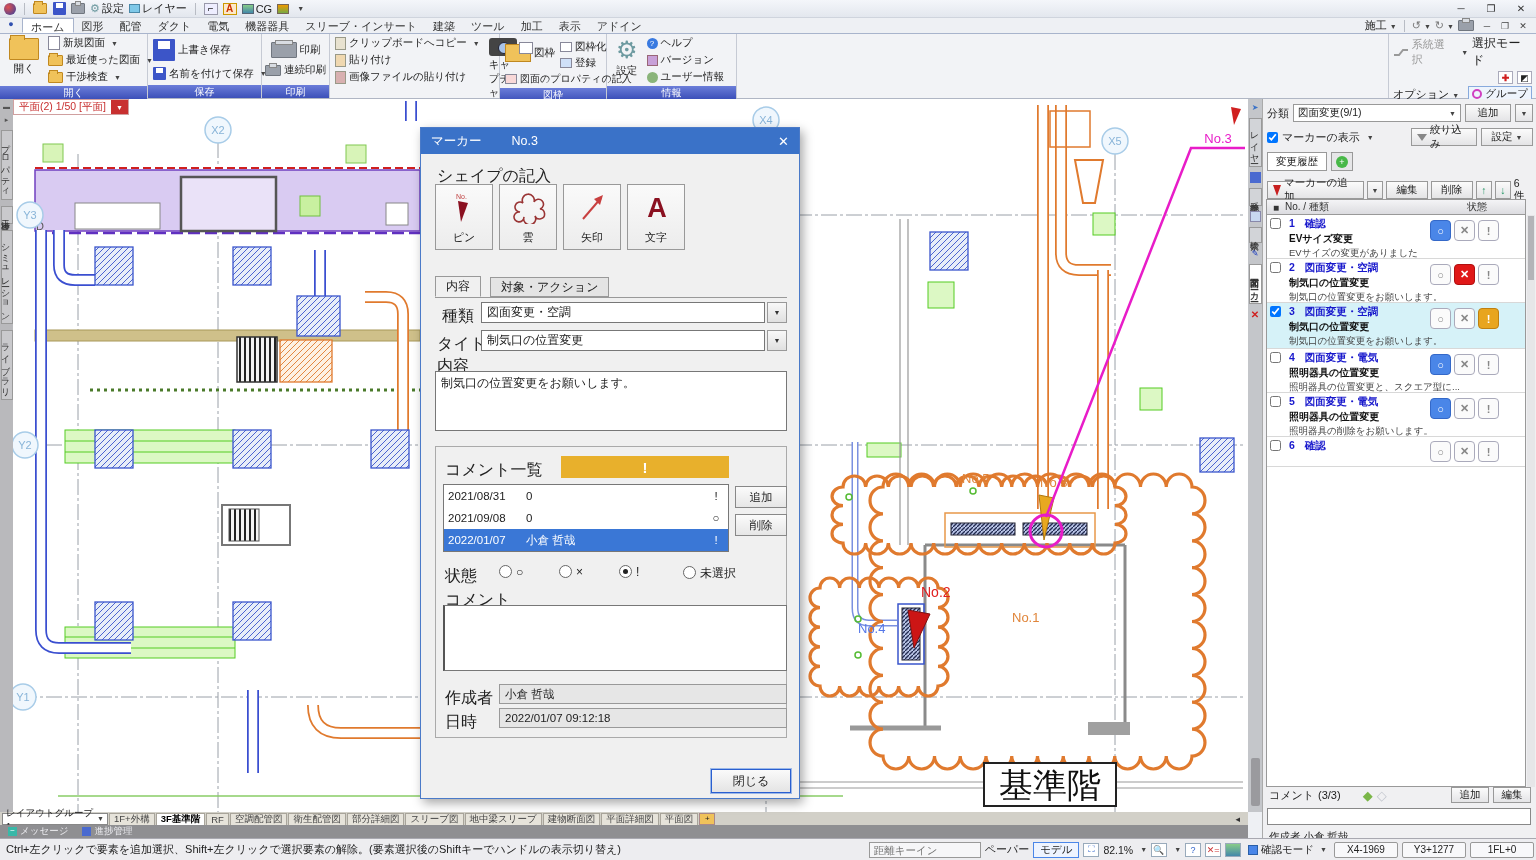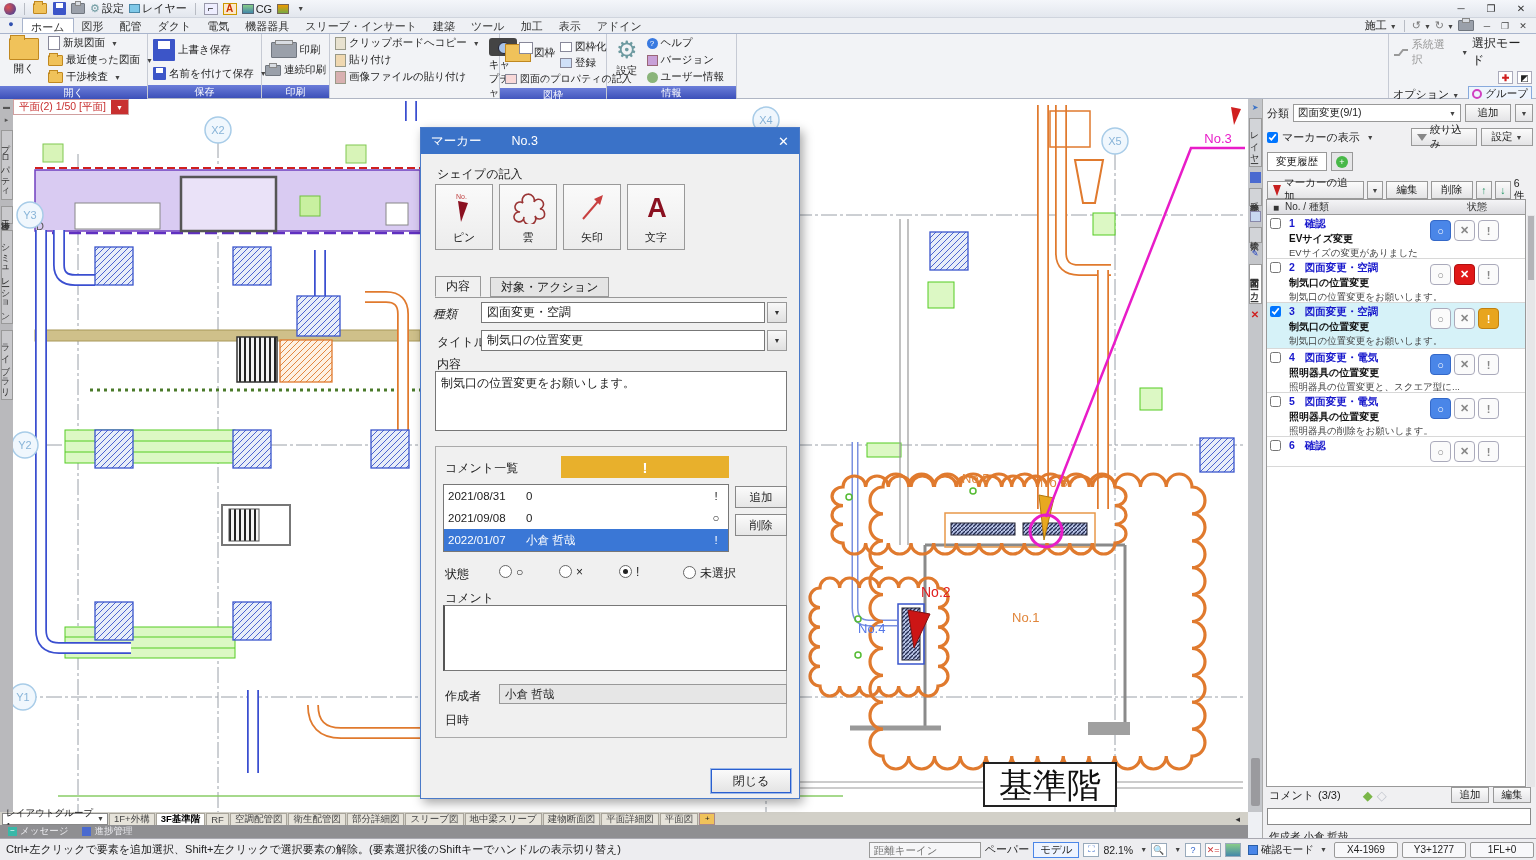--- a/index.html
+++ b/index.html
@@ -88,21 +88,21 @@
 .duct.cb{stroke:#3b4fd0;stroke-width:12;}
 .duct.co{stroke:#e07a2e;stroke-width:12;}
 .duct.cp{stroke:#7a90e0;stroke-width:7;}
 .duct-in{fill:none!important;stroke:#fff!important;stroke-width:8.5;stroke-linejoin:round;}
 .duct-in.cp{stroke-width:4!important;}
 
 .dialog{left:420px;top:127px;width:380px;height:672px;background:#f0f0f0;border:1px solid #4a7ac8;box-shadow:3px 4px 10px rgba(0,0,0,.35);z-index:20;}
 .dtitle{position:absolute;left:0;top:0;right:0;height:26px;background:#3a72c8;color:#fff;display:flex;align-items:center;font-size:12.5px;padding:0 10px;}
 .dtitle .num{margin-left:30px;}
 .dclose{margin-left:auto;font-size:13px;}
-.dlab{position:absolute;font-size:12px;color:#222;}
+.dlab{position:absolute;font-size:16px;color:#222;}
 .shapebtn{position:absolute;width:58px;height:66px;border:1px solid #999;background:linear-gradient(#fafafa,#ececec);display:flex;flex-direction:column;align-items:center;justify-content:flex-end;padding-bottom:4px;font-size:11px;}
 .shapebtn svg{position:absolute;top:5px;left:12px;}
 .dtab{position:absolute;height:21px;padding:0 10px;font-size:12px;display:flex;align-items:center;border:1px solid #999;background:#e4e4e4;}
 .dtab.active{background:#f0f0f0;border-bottom:1px solid #f0f0f0;z-index:2;}
 .tabline{position:absolute;left:14px;width:352px;height:1px;background:#999;}
 .dinput{position:absolute;background:#fff;border:1px solid #777;font-size:12px;display:flex;align-items:center;padding:0 5px;}
 .ddrop{position:absolute;width:20px;height:21px;border:1px solid #999;background:linear-gradient(#f8f8f8,#e0e0e0);display:flex;align-items:center;justify-content:center;font-size:7px;color:#333;}
 .dtext{position:absolute;background:#fff;border:1px solid #777;font-size:12px;padding:3px 5px;}
 .dgroup{position:absolute;left:14px;width:352px;border:1px solid #aaa;}
 .banner{position:absolute;background:#e8b02c;color:#fff;font-weight:bold;font-size:15px;display:flex;align-items:center;justify-content:center;height:22px;}
@@ -782,21 +782,21 @@
         </svg>
       <span>文字</span>
     </div>
     <div class="dtab active" style="left:14px;top:148px;">
         <span>内容</span>
       </div>
     <div class="dtab" style="left:69px;top:149px;height:20px;">
         <span>対象・アクション</span>
       </div>
     <div class="tabline" style="top:169px;"></div>
-    <div class="dlab" style="left:12px;top:178px;font-style:italic;">種類</div>
+    <div class="dlab" style="left:21px;top:178px;">種類</div>
     <div class="dinput" style="left:60px;top:174px;width:284px;height:21px;">
         <span>図面変更・空調</span>
       </div>
     <div class="ddrop" style="left:346px;top:174px;">▼</div>
     <div class="dlab" style="left:16px;top:206px;">タイトル</div>
     <div class="dinput" style="left:60px;top:202px;width:284px;height:21px;">
         <span>制気口の位置変更</span>
       </div>
     <div class="ddrop" style="left:346px;top:202px;">▼</div>
     <div class="dlab" style="left:16px;top:228px;">内容</div>
@@ -831,20 +831,23 @@
     <div class="ritem" style="left:138px;top:437px;"><span class="radio"></span><span>×</span></div>
     <div class="ritem" style="left:198px;top:437px;"><span class="radio on"></span><span>!</span></div>
     <div class="ritem" style="left:262px;top:437px;"><span class="radio"></span><span>未選択</span></div>
     <div class="dlab" style="left:24px;top:462px;">コメント</div>
     <div class="dtext" style="left:22px;top:477px;width:344px;height:66px;border-left:2px solid #555;"></div>
     <div class="dlab" style="left:24px;top:560px;">作成者</div>
     <div class="rofield" style="left:78px;top:556px;width:288px;height:20px;">
         <span>小倉 哲哉</span>
       </div>
     <div class="dlab" style="left:24px;top:584px;">日時</div>
+    <div class="rofield" style="left:78px;top:580px;width:288px;height:20px;">
+        <span>2022/01/07 09:12:18</span>
+      </div>
     <div class="dclosebtn">閉じる</div>
   </div>
 
   <div class="abs sheetrow">
     <div class="lsel">
         <span>レイアウトグループ1</span>
         <span class="arw">▼</span>
       </div>
     <span class="sheet">1F+外構</span>
     <span class="sheet active">3F基準階</span>

